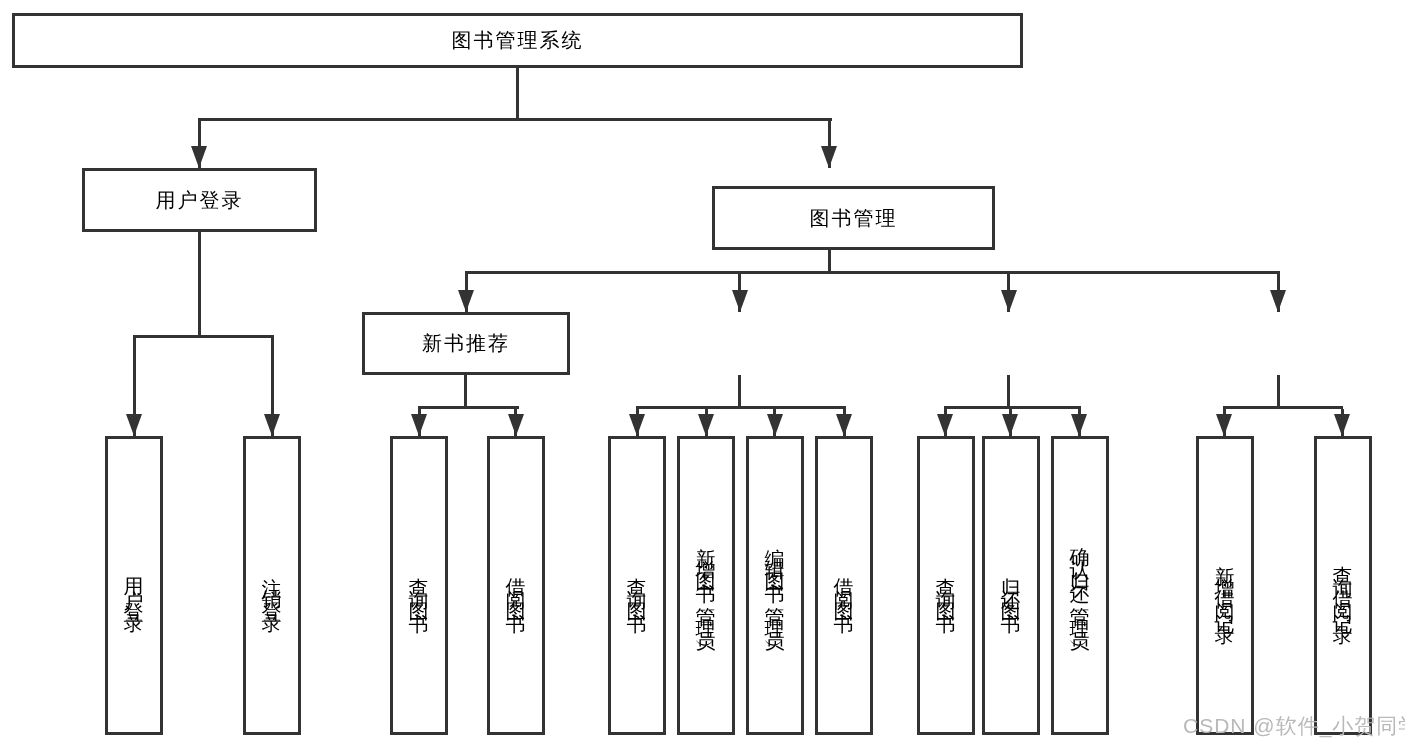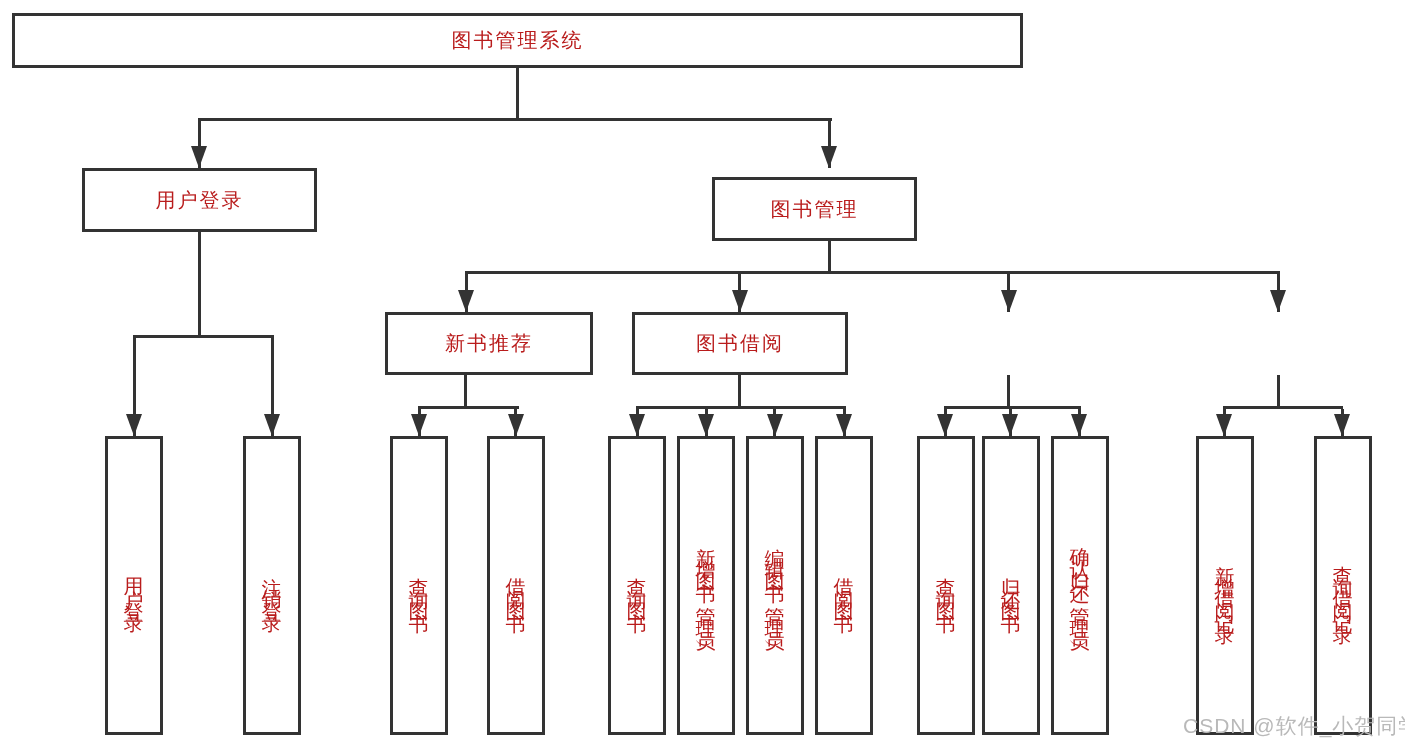--- a/index.html
+++ b/index.html
@@ -13,21 +13,21 @@
     width: 1405px;
     height: 747px;
     background: #ffffff;
     overflow: hidden;
   }
   .node {
     position: absolute;
     box-sizing: border-box;
     border: 3px solid #333333;
     background: #ffffff;
-    color: #b91c1c;
+    color: #000000;
     display: flex;
     align-items: center;
     justify-content: center;
     font-size: 20px;
     letter-spacing: 2px;
     z-index: 2;
   }
   .node.leaf {
     top: 436px;
     width: 58px;
@@ -70,29 +70,26 @@
 
 <div id="stage">
 
   <div class="node" style="left:12px; top:13px; width:1011px; height:55px;">
     <span>图书管理系统</span>
   </div>
 
   <div class="node" style="left:82px; top:168px; width:235px; height:64px;">
     <span>用户登录</span>
   </div>
-  <div class="node" style="left:712px; top:177px; width:205px; height:64px;">
+  <div class="node" style="left:712px; top:186px; width:283px; height:64px;">
     <span>图书管理</span>
   </div>
 
-  <div class="node" style="left:362px; top:312px; width:208px; height:63px;margin-left:23px;">
+  <div class="node" style="left:362px; top:312px; width:208px; height:63px;">
     <span>新书推荐</span>
-  </div>
-  <div class="node" style="left:632px; top:312px; width:216px; height:63px;">
-    <span>图书借阅</span>
   </div>
 
   <div class="node leaf" style="left:105px;">
     <span class="vlabel">用户登录</span>
   </div>
   <div class="node leaf" style="left:243px;">
     <span class="vlabel">注销登录</span>
   </div>
 
   <div class="node leaf" style="left:390px;">

